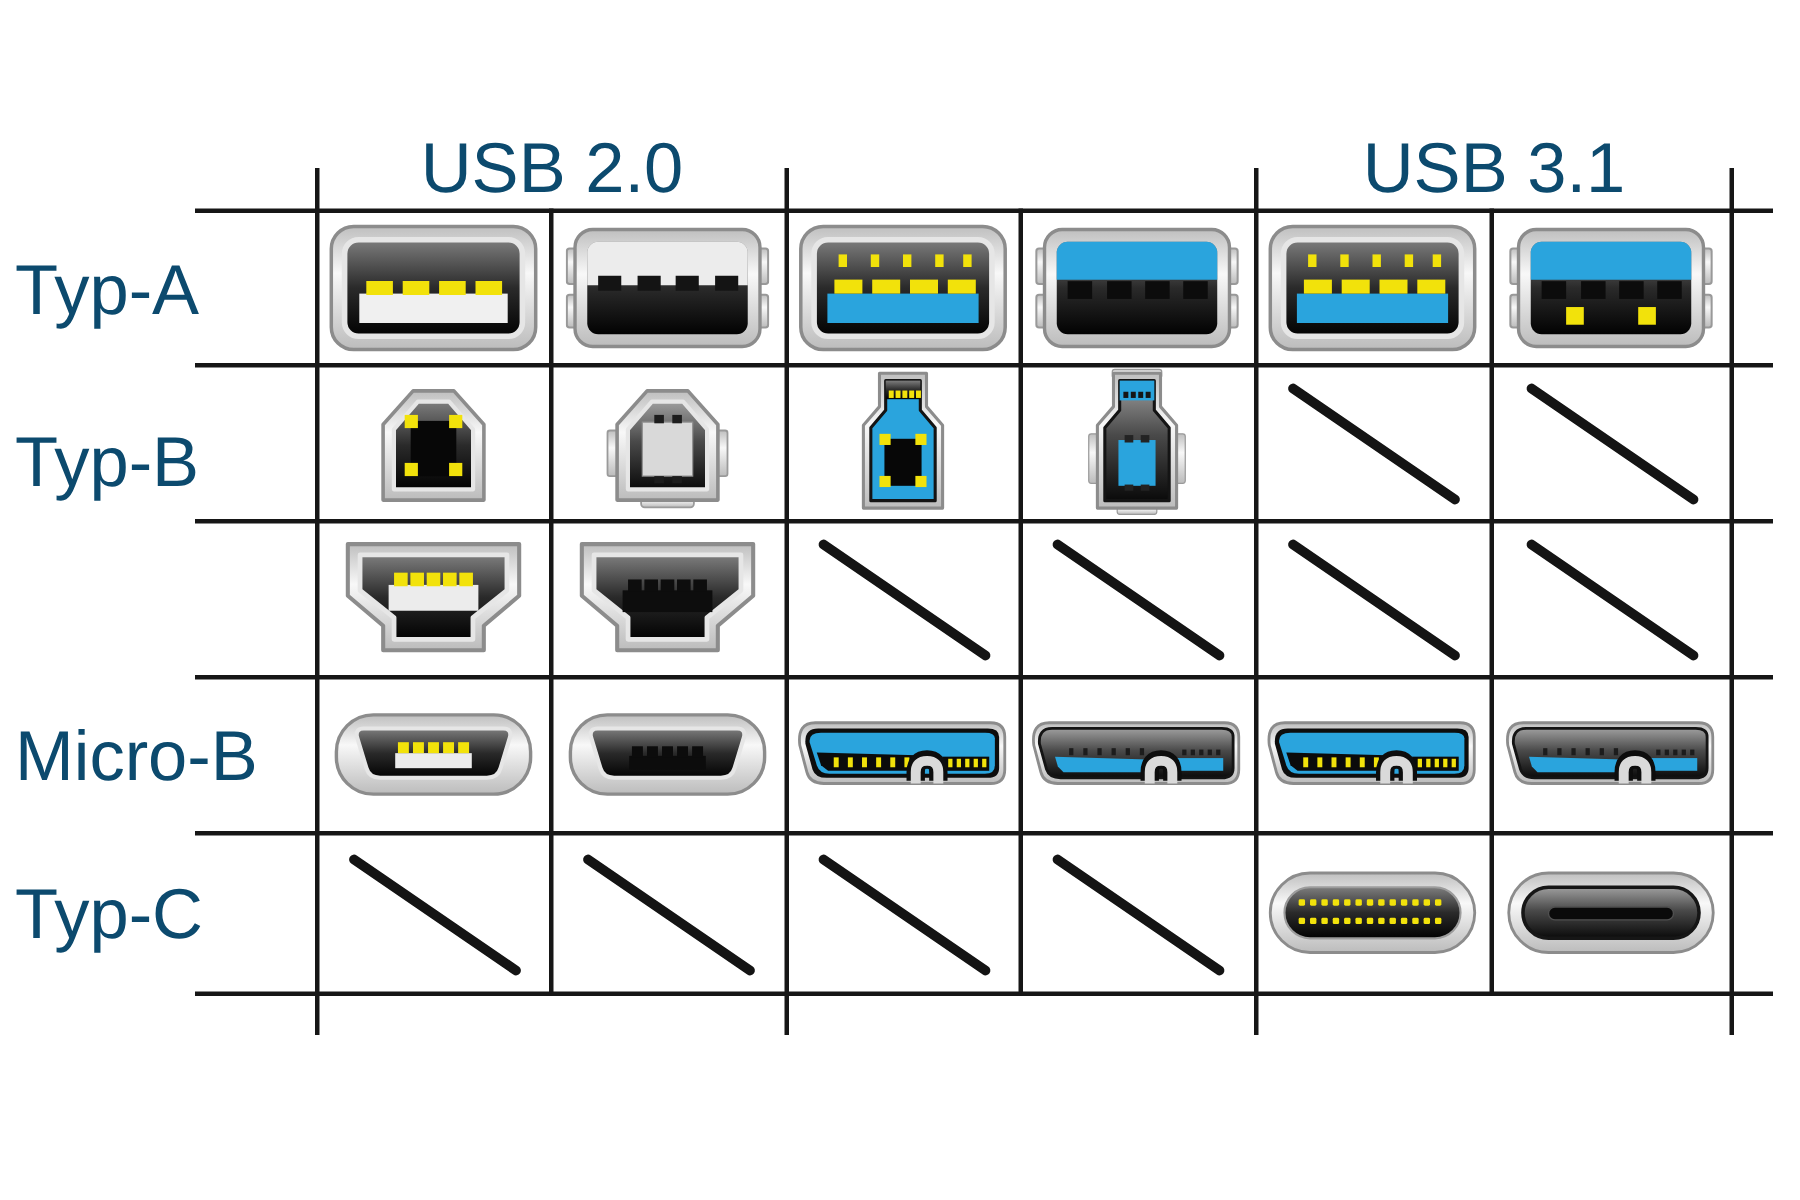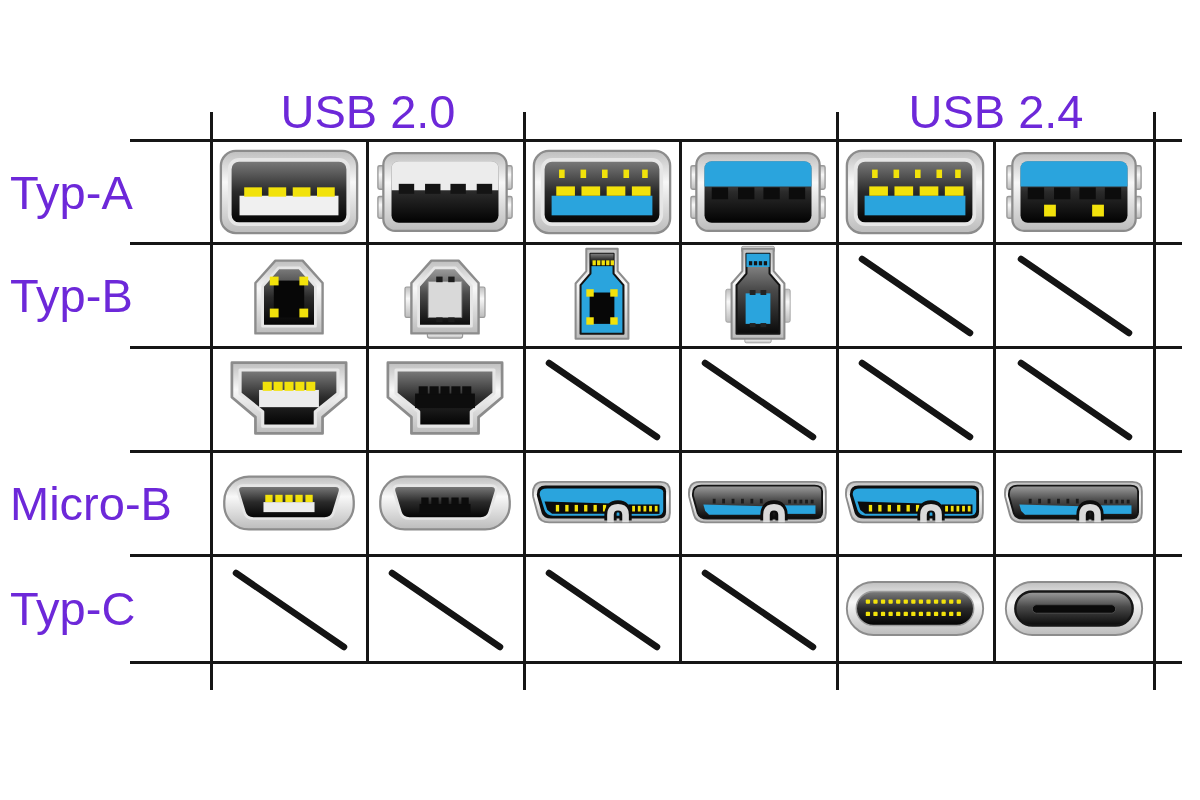--- a/index.html
+++ b/index.html
@@ -1,17 +1,17 @@
 <!DOCTYPE html>
 <html><head>
 <meta charset="utf-8">
 <style>
   html,body{margin:0;padding:0;background:#fff;}
   .canvas{position:relative;width:1200px;height:800px;background:#fff;overflow:hidden;
-          font-family:"Liberation Sans",sans-serif;color:#6d28d9;}
+          font-family:"Liberation Sans",sans-serif;color:#0c4a6e;}
   .hline{position:absolute;height:3px;background:#161616;left:130px;width:1052px;}
   .vline{position:absolute;width:3px;background:#161616;}
   .vgroup{top:112px;height:578px;}
   .vsub{top:139px;height:525px;}
   .col-header{position:absolute;top:84px;height:54px;display:flex;align-items:center;justify-content:center;
               font-size:47px;letter-spacing:0;}
   .row-label{position:absolute;left:0;width:206px;display:flex;align-items:center;
              padding-left:10px;box-sizing:border-box;font-size:47px;}
   .cells{position:absolute;left:211px;top:141px;display:grid;
          grid-template-columns:156px 156px 157px 156px 157px 161px;
@@ -33,24 +33,24 @@
 
   <div class="vline vgroup" style="left:210px"></div>
   <div class="vline vgroup" style="left:523px"></div>
   <div class="vline vgroup" style="left:836px"></div>
   <div class="vline vgroup" style="left:1153px"></div>
   <div class="vline vsub" style="left:366px"></div>
   <div class="vline vsub" style="left:679px"></div>
   <div class="vline vsub" style="left:993px"></div>
 
   <div class="col-header" style="left:212px;width:312px">USB 2.0</div>
-  <div class="col-header" style="left:838px;width:316px">USB 2.4</div>
+  <div class="col-header" style="left:838px;width:316px">USB 3.1</div>
 
   <div class="row-label" style="top:141px;height:102px">Typ-A</div>
-  <div class="row-label" style="top:243px;height:104px">Typ-B</div>
+  <div class="row-label" style="top:255px;height:104px">Typ-B</div>
   <div class="row-label" style="top:451px;height:104px">Micro-B</div>
   <div class="row-label" style="top:555px;height:107px">Typ-C</div>
 
   <div class="cells">
     <div class="cell">
         <svg width="140" height="88" viewBox="0 0 150 94">
     <rect x="2" y="3" width="146" height="88" rx="16" fill="url(#gSilver)" stroke="#8c8c8c" stroke-width="2.5"></rect>
     <rect x="11.5" y="12.5" width="127" height="69" rx="10" fill="url(#gDark)" stroke="#e6e6e6" stroke-width="4"></rect>
     <rect x="22" y="51" width="106" height="21" fill="#f0f0f0"></rect>
     <g fill="#f2e20b">

